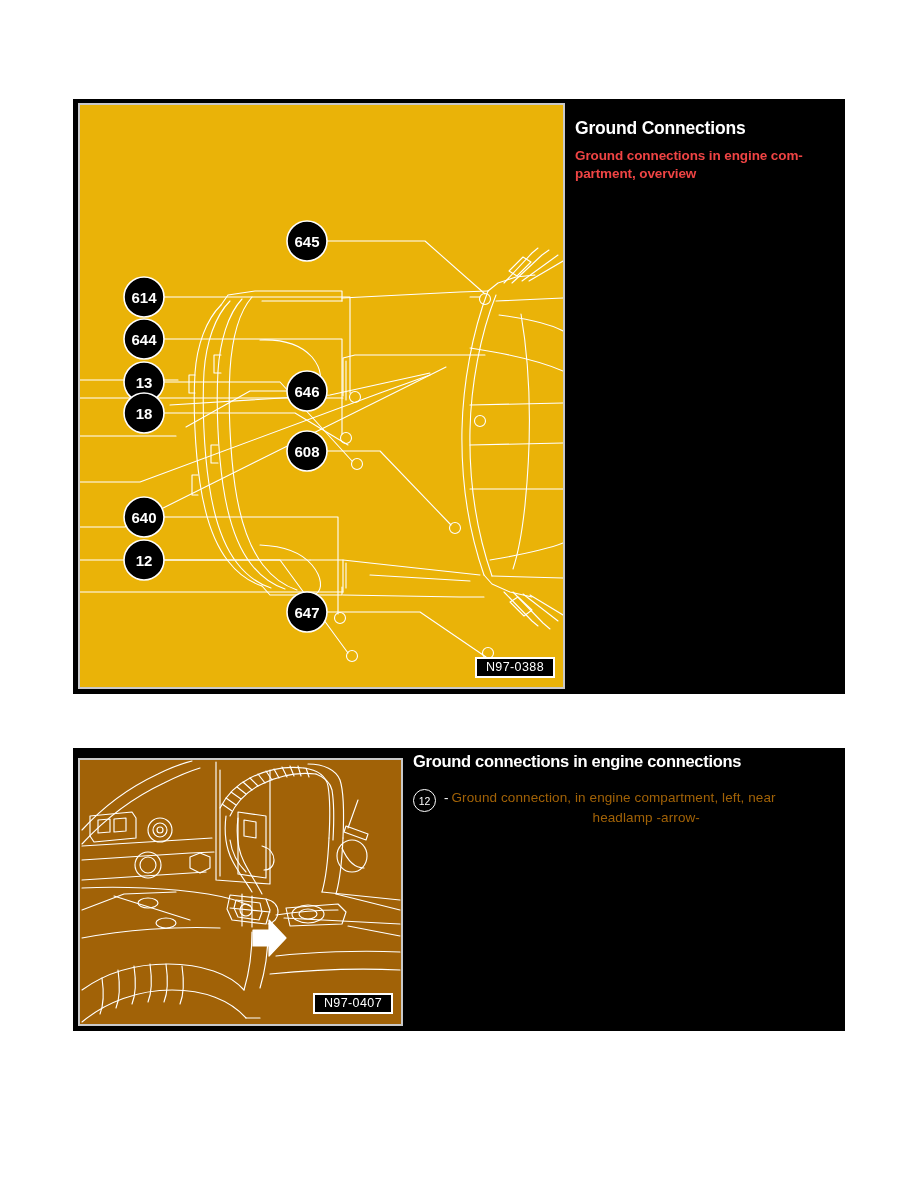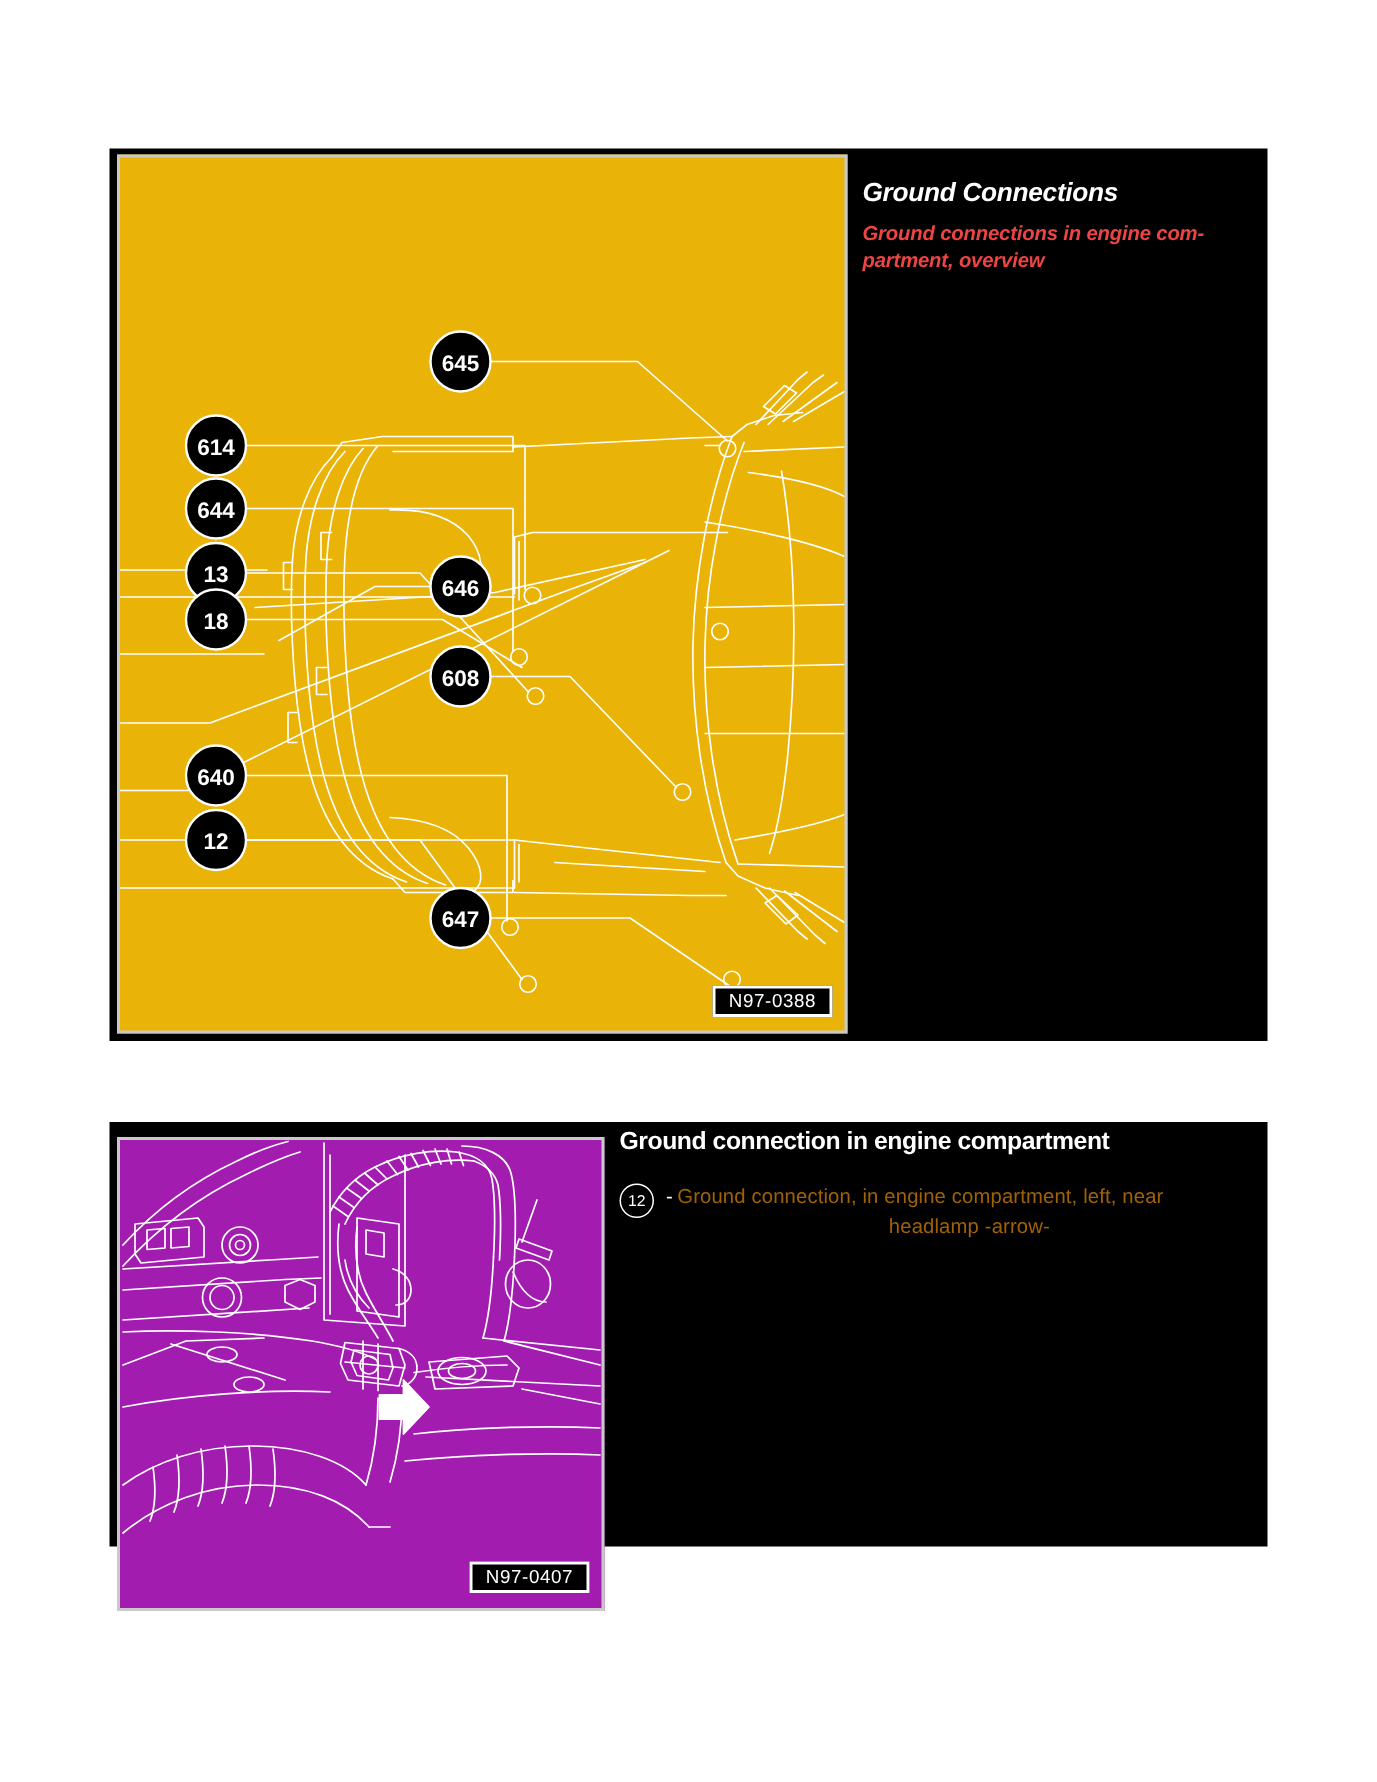--- a/index.html
+++ b/index.html
@@ -35,21 +35,20 @@
     box-sizing: border-box;
     overflow: hidden;
   }
   #panel-overview svg { display: block; }
 
   .text-col-overview {
     position: absolute;
     left: 502px;
     top: 20px;
     width: 270px;
-    font-style: italic;
   }
   .h-main {
     color: #ffffff;
     font-size: 17.5px;
     font-weight: bold;
     letter-spacing: -0.2px;
     margin: 0 0 9px 0;
     line-height: 1.1;
   }
   .h-sub {
@@ -68,22 +67,22 @@
     top: 748px;
     width: 772px;
     height: 283px;
     background: #000000;
   }
   #panel-detail {
     position: absolute;
     left: 5px;
     top: 10px;
     width: 325px;
-    height: 316px;
-    background: #a21caf;
+    height: 268px;
+    background: #a16207;
     border: 2px solid #c9c9c9;
     box-sizing: border-box;
     overflow: hidden;
   }
   #panel-detail svg { display: block; }
 
   .text-col-detail {
     position: absolute;
     left: 340px;
     top: 4px;
@@ -428,21 +427,21 @@
         <path d="M 196 196 C 230 192 280 190 320 192"></path>
         <path d="M 190 214 C 230 210 280 208 320 210"></path>
 
       </g>
     </svg>
 
     <div class="fig-plate" style="right:8px; bottom:10px;">N97-0407</div>
   </div>
 
   <div class="text-col-detail">
-    <h2 class="h-detail">Ground connection in engine compartment</h2>
+    <h2 class="h-detail">Ground connections in engine connections</h2>
 
     <div class="legend-row">
       <span class="legend-bubble">12</span>
       <span class="legend-dash">-</span>
       <span class="legend-text"><span>Ground connection, in engine compartment, left, near</span><span class="l2">headlamp -arrow-</span></span>
     </div>
   </div>
 </div>
 
 </body></html>

